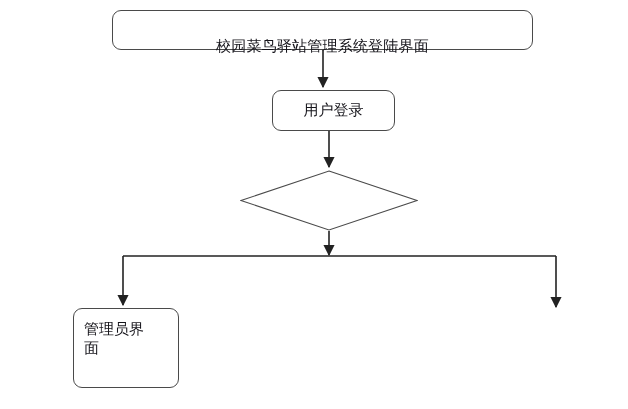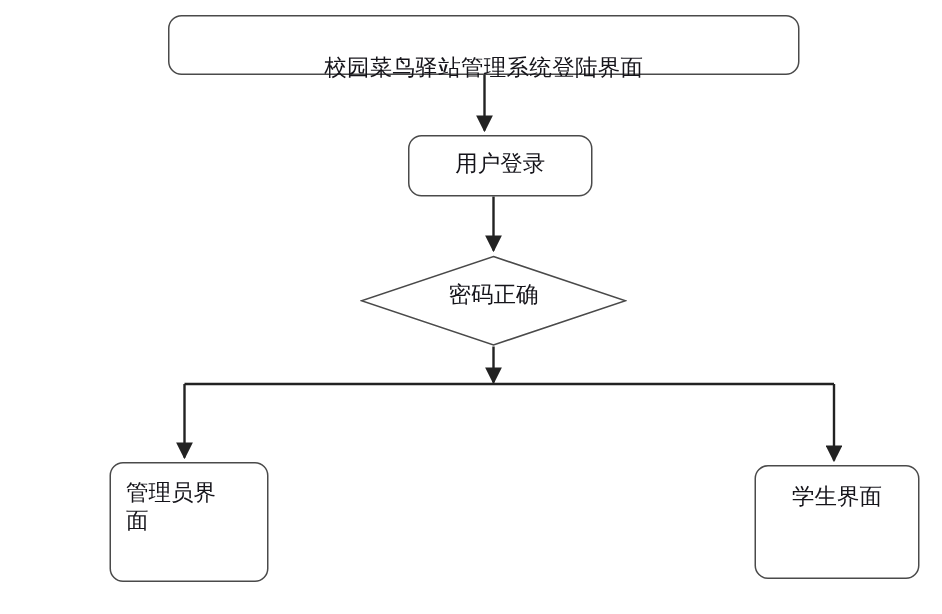--- a/index.html
+++ b/index.html
@@ -164,26 +164,22 @@
   </div>
 
   <div class="node" id="node-login">
     <span class="node-label">用户登录</span>
   </div>
 
   <div id="node-decision">
     <svg width="178" height="61" viewBox="0 0 178 61">
       <polygon points="89,1 177,30.5 89,60 1,30.5" fill="#ffffff" stroke="#4a4a4a" stroke-width="1.1"></polygon>
     </svg>
-    <span class="node-label">密码正确</span>
   </div>
 
   <div class="node" id="node-admin">
     <span class="node-label">管理员界
 面</span>
   </div>
 
-  <div class="node" id="node-student">
-    <span class="node-label">学生界面</span>
-  </div>
 
 
 </div>
 
 </body></html>

